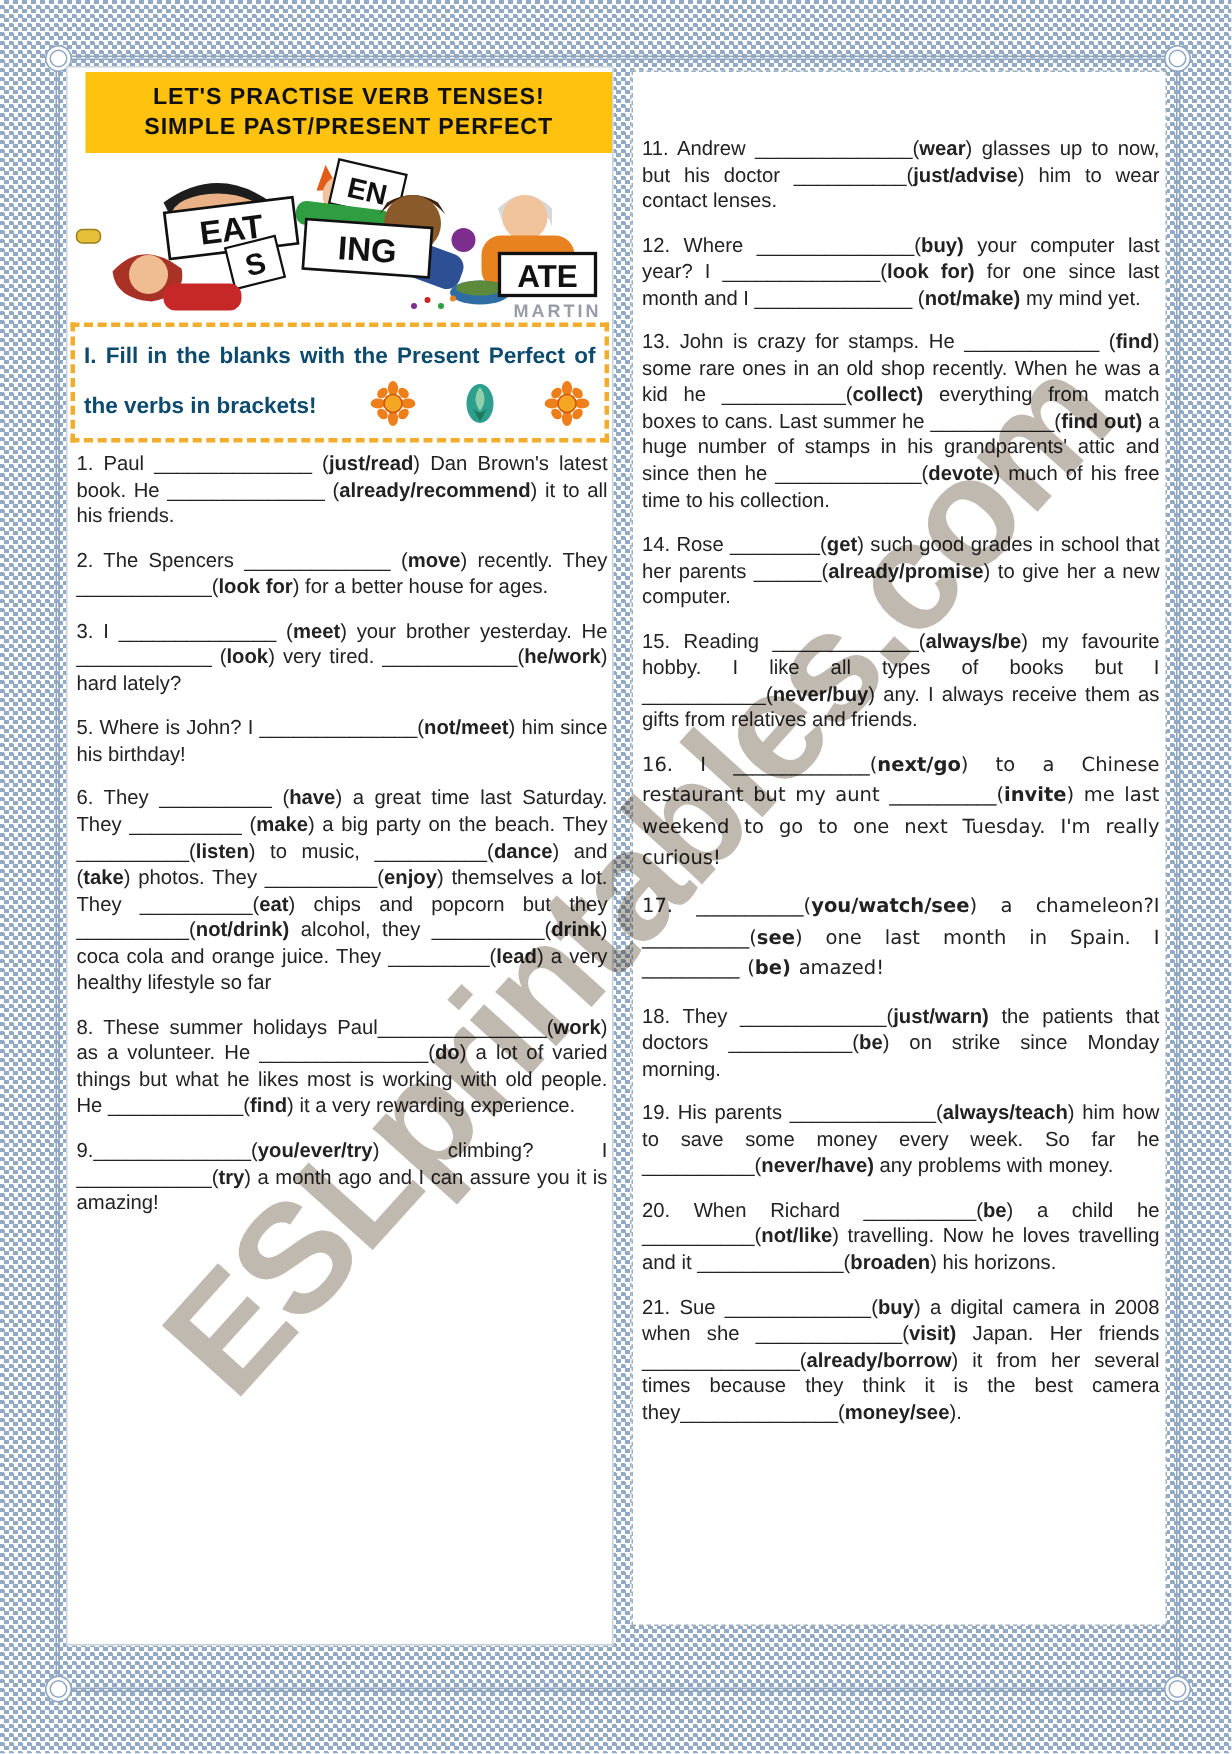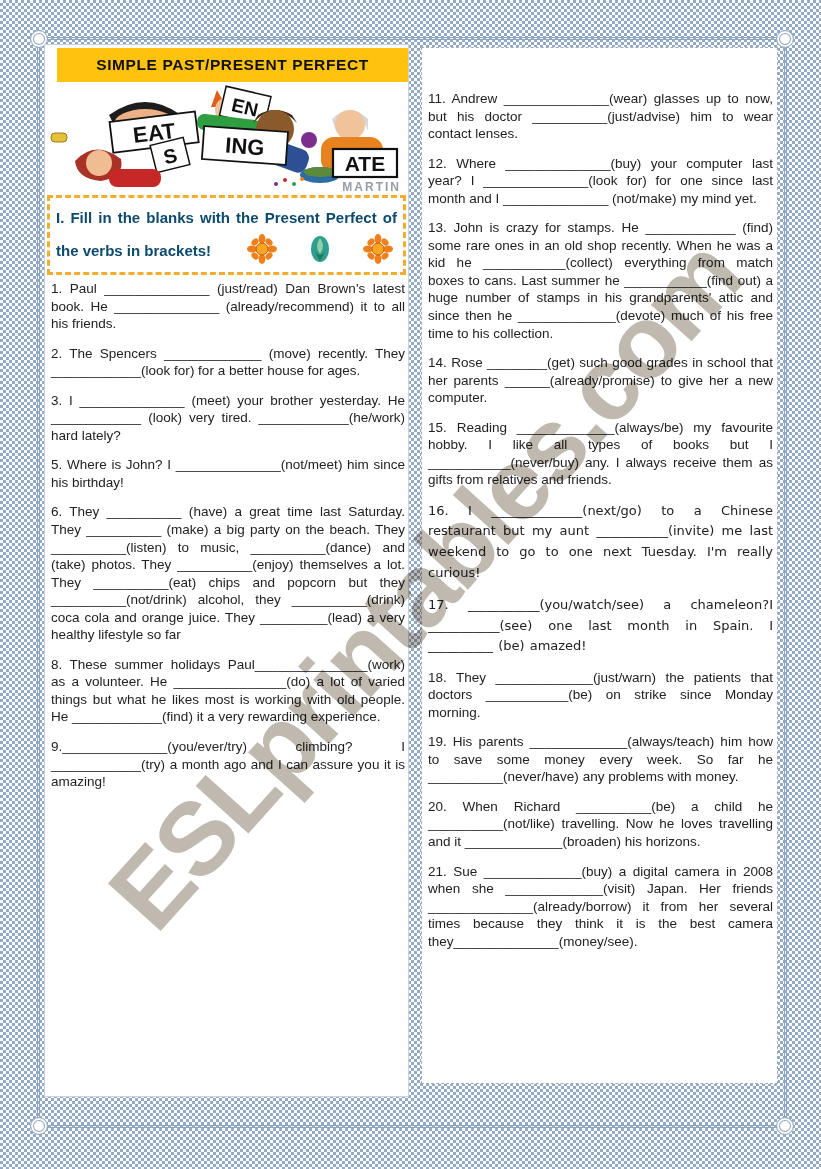--- a/index.html
+++ b/index.html
@@ -41,21 +41,21 @@
     position:relative;margin:2px 2px 0 2px;border:3px dashed #f1ad2b;
     font-weight:bold;font-size:15px;line-height:33px;color:#0c4a6e;
     padding:3px 6px 5px 6px;text-align:justify;
   }
   .inst-icons{position:absolute;right:10px;bottom:8px;display:flex;gap:28px;align-items:center;}
   .inst-icons svg{width:30px;height:30px;display:block;}
 
   .items{padding:5px 3px 0 6px;font-size:13.5px;line-height:1.3;text-align:justify;}
   .col-right .items{padding:0 0 0 1px;}
   .item{margin:0 0 12px 0;}
-  .item b{font-weight:normal;}
+  .item b{font-weight:bold;}
   .item.comic{font-family:"DejaVu Sans",sans-serif;font-size:13px;line-height:1.58;word-spacing:1px;}
 
   .watermark{
     position:absolute;left:425px;top:585px;z-index:10;pointer-events:none;
     transform:translate(-50%,-50%) rotate(-48deg);
     font-size:103px;font-weight:bold;letter-spacing:-3px;white-space:nowrap;
     color:#c0b9b0;mix-blend-mode:multiply;
   }
   .sign-text{font-family:"Liberation Sans",sans-serif;font-weight:bold;fill:#111;}
   .credit-text{font-family:"Liberation Sans",sans-serif;font-weight:bold;fill:#979da8;letter-spacing:2px;}
@@ -67,20 +67,21 @@
 
   <div class="frame">
     <div class="corner tl"></div>
     <div class="corner tr"></div>
     <div class="corner bl"></div>
     <div class="corner br"></div>
   </div>
 
   <div class="col col-left">
     <div class="title-band">
+      <div>LET'S PRACTISE VERB TENSES!</div>
       <div>SIMPLE PAST/PRESENT PERFECT</div>
     </div>
 
     <div class="cartoon-wrap">
       <svg class="cartoon" viewBox="0 0 355 110">
 
         <rect x="2" y="50" width="16" height="9" rx="4" fill="#e7c03a" stroke="#9c7c1b"></rect>
 
         <path d="M60 32 Q96 6 132 32 L126 44 Q96 26 66 44 Z" fill="#1d1d1d"></path>
         <ellipse cx="96" cy="41" rx="31" ry="15" fill="#eab187"></ellipse>

